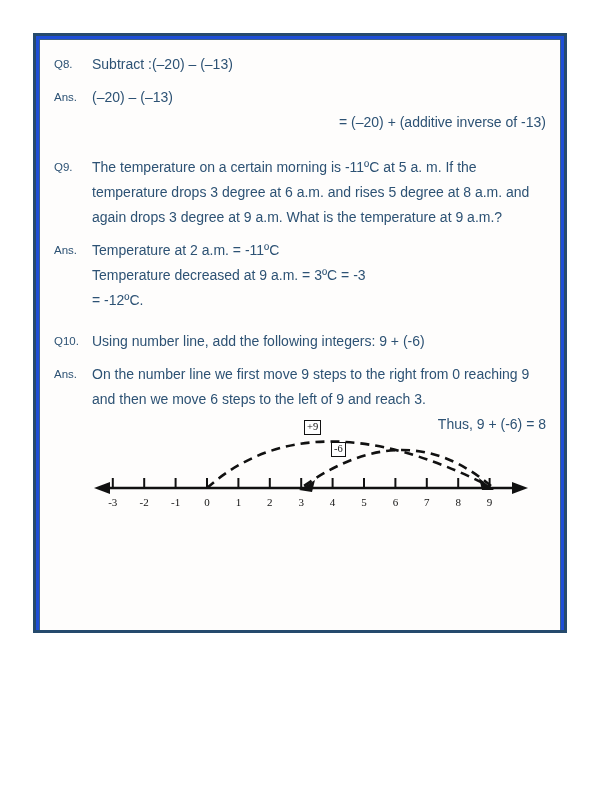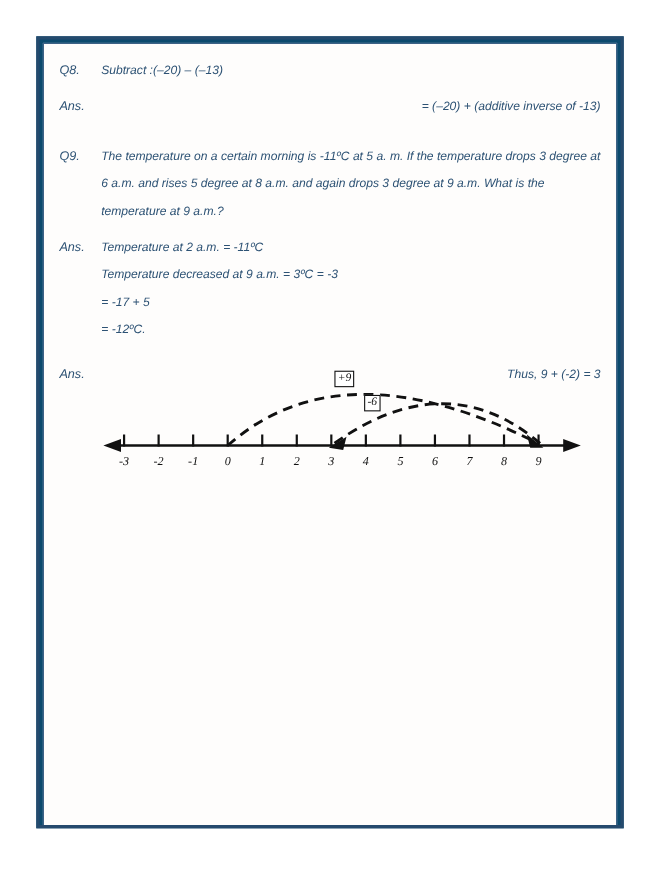--- a/index.html
+++ b/index.html
@@ -14,25 +14,24 @@
     font-family: "Liberation Sans", sans-serif;
     overflow: hidden;
   }
 
   
   #page-frame {
     position: absolute;
     left: 33px;
     top: 33px;
     width: 534px;
-    height: 720px;
+    height: 600px;
     border: 3px solid #254a6d;
-    background: #0c4a6e;
+    background: #1d4ed8;
     box-sizing: border-box;
-    font-style: italic;
   }
   #page-frame-inner {
     position: absolute;
     left: 3px;
     top: 3px;
     right: 3px;
     bottom: 0px;
     border: 1px solid #3d6286;
     border-bottom: none;
     background: #fefdfc;
@@ -65,21 +64,21 @@
     color: #2d5274;
     font-size: 11.5px;
     line-height: 25px;
   }
   .qa-lines {
     flex: 1 1 auto;
     min-width: 0;
   }
   .qa-line {
     color: #2d5274;
-    font-size: 11px;
+    font-size: 14px;
     line-height: 25px;
     white-space: nowrap;
   }
   .qa-line.wrap {
     white-space: normal;
   }
   .qa-line.indent {
     padding-left: 16px;
     text-align: right;
   }
@@ -125,48 +124,55 @@
       <div class="qa-block">
         <div class="qa-row">
           <div class="qa-label">Q8.</div>
           <div class="qa-lines">
             <div class="qa-line wrap">Subtract :(–20) – (–13)</div>
           </div>
         </div>
         <div class="qa-row" style="margin-top:8px;">
           <div class="qa-label">Ans.</div>
           <div class="qa-lines">
+            <div class="qa-line">(–20) – (–13)</div>
             <div class="qa-line indent">= (–20) + (additive inverse of -13)</div>
           </div>
         </div>
       </div>
 
       <div class="qa-block" style="margin-top:20px;">
         <div class="qa-row">
           <div class="qa-label">Q9.</div>
           <div class="qa-lines">
             <div class="qa-line wrap">The temperature on a certain morning is -11ºC at 5 a. m. If the temperature drops 3 degree at 6 a.m. and rises 5 degree at 8 a.m. and again drops 3 degree at 9 a.m. What is the temperature at 9 a.m.?</div>
           </div>
         </div>
         <div class="qa-row" style="margin-top:8px;">
           <div class="qa-label">Ans.</div>
           <div class="qa-lines">
             <div class="qa-line">Temperature at 2 a.m. = -11ºC</div>
             <div class="qa-line">Temperature decreased at 9 a.m. = 3ºC = -3</div>
-            <div class="qa-line">= -17 + 5</div>
             <div class="qa-line">= -12ºC.</div>
           </div>
         </div>
       </div>
 
       <div class="qa-block" style="margin-top:16px;">
+        <div class="qa-row">
+          <div class="qa-label">Q10.</div>
+          <div class="qa-lines">
+            <div class="qa-line wrap">Using number line, add the following integers: 9 + (-6)</div>
+          </div>
+        </div>
         <div class="qa-row" style="margin-top:8px;">
           <div class="qa-label">Ans.</div>
           <div class="qa-lines">
-            <div class="qa-line indent">Thus, 9 + (-2) = 3</div>
+            <div class="qa-line wrap">On the number line we first move 9 steps to the right from 0 reaching 9 and then we move 6 steps to the left of 9 and reach 3.</div>
+            <div class="qa-line indent">Thus, 9 + (-6) = 8</div>
           </div>
         </div>
       </div>
 
       <div id="numberline-figure">
         <svg id="numberline-svg" width="500" height="120" viewBox="0 0 500 120">
 
           <g>
             <line x1="52" y1="86" x2="462" y2="86" stroke="#111111" stroke-width="2.4"></line>
             <polygon points="40,86 56,80 56,92" fill="#111111"></polygon>

